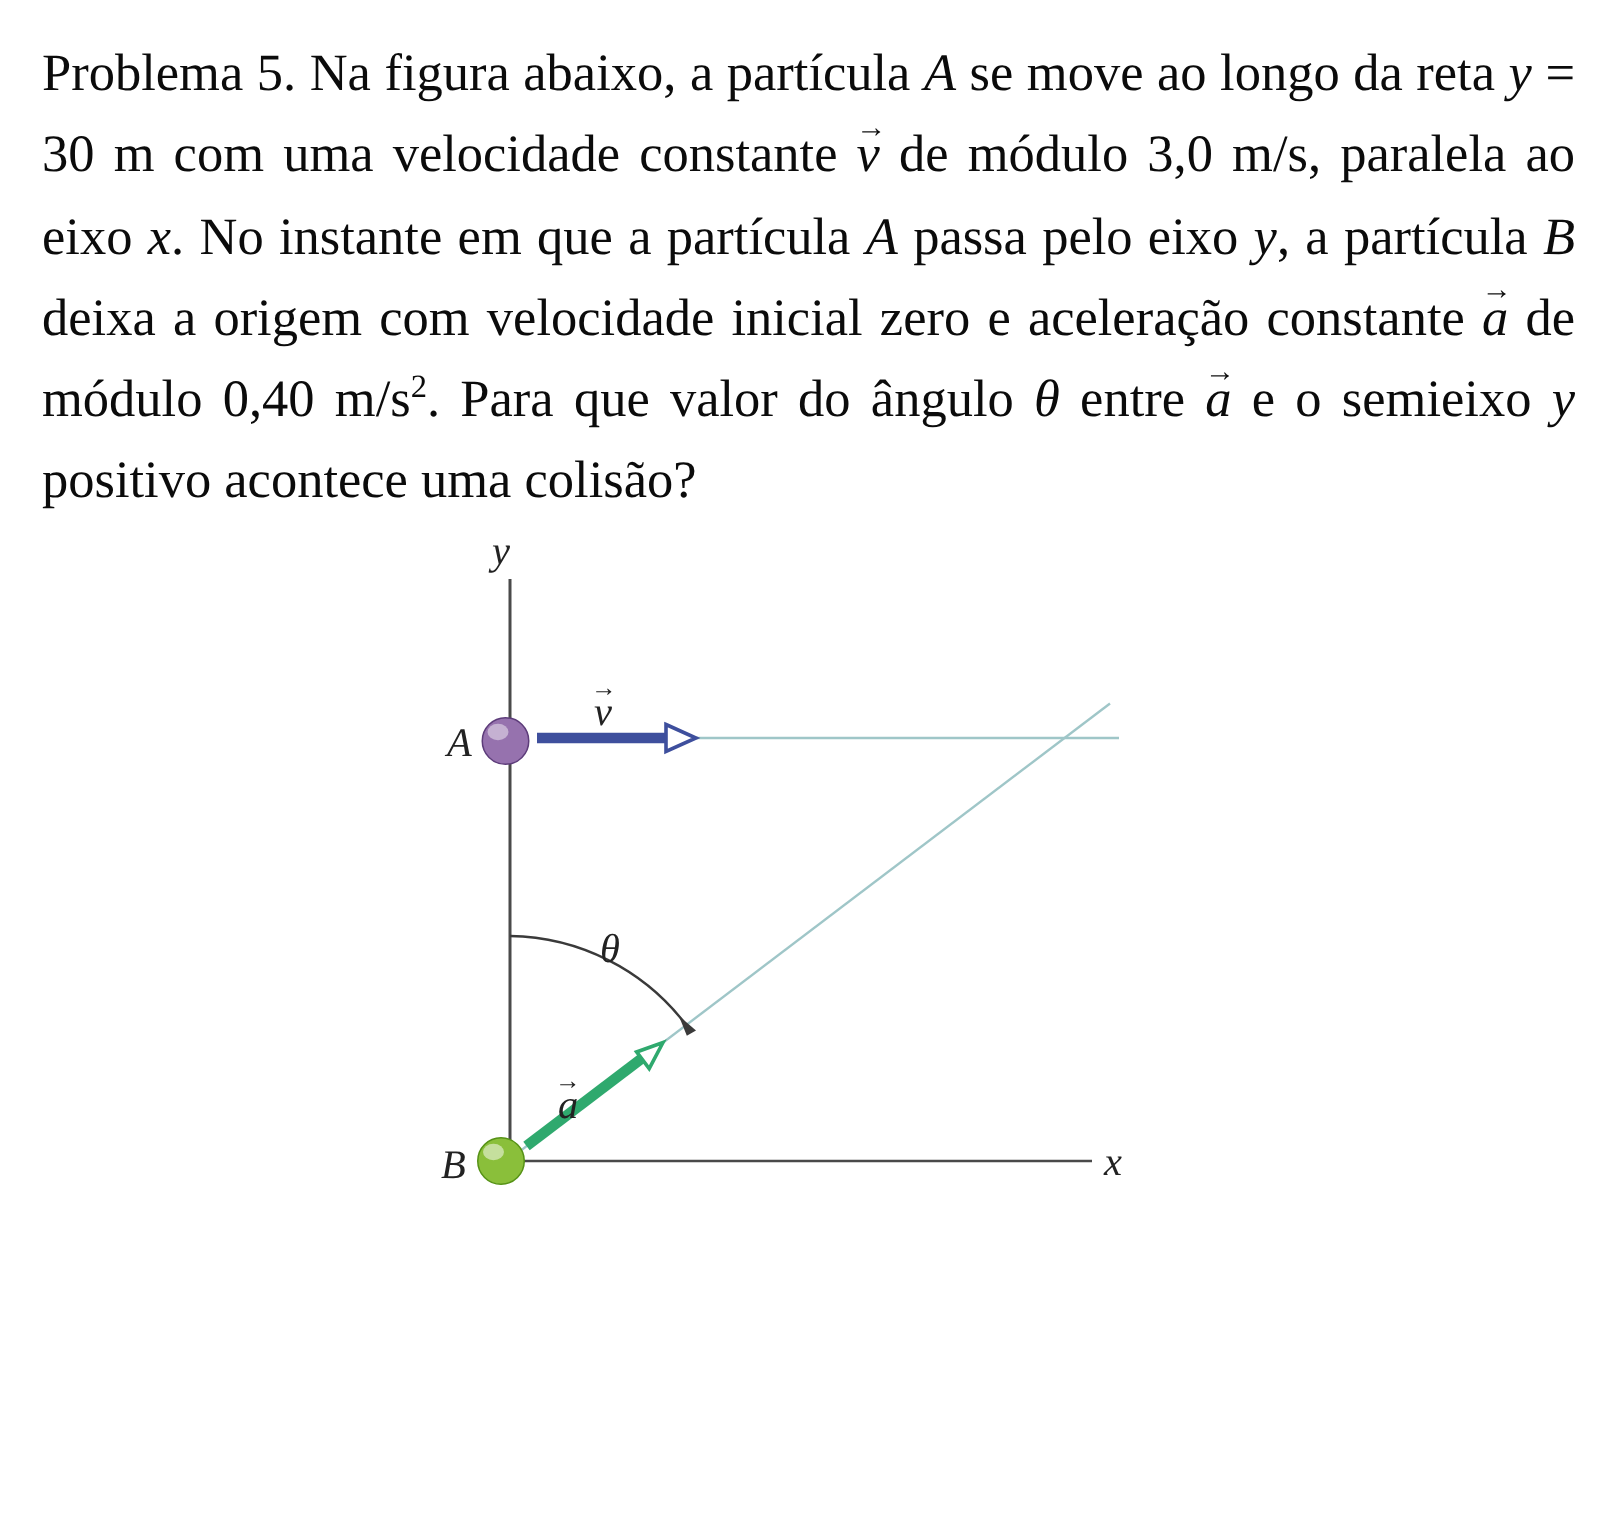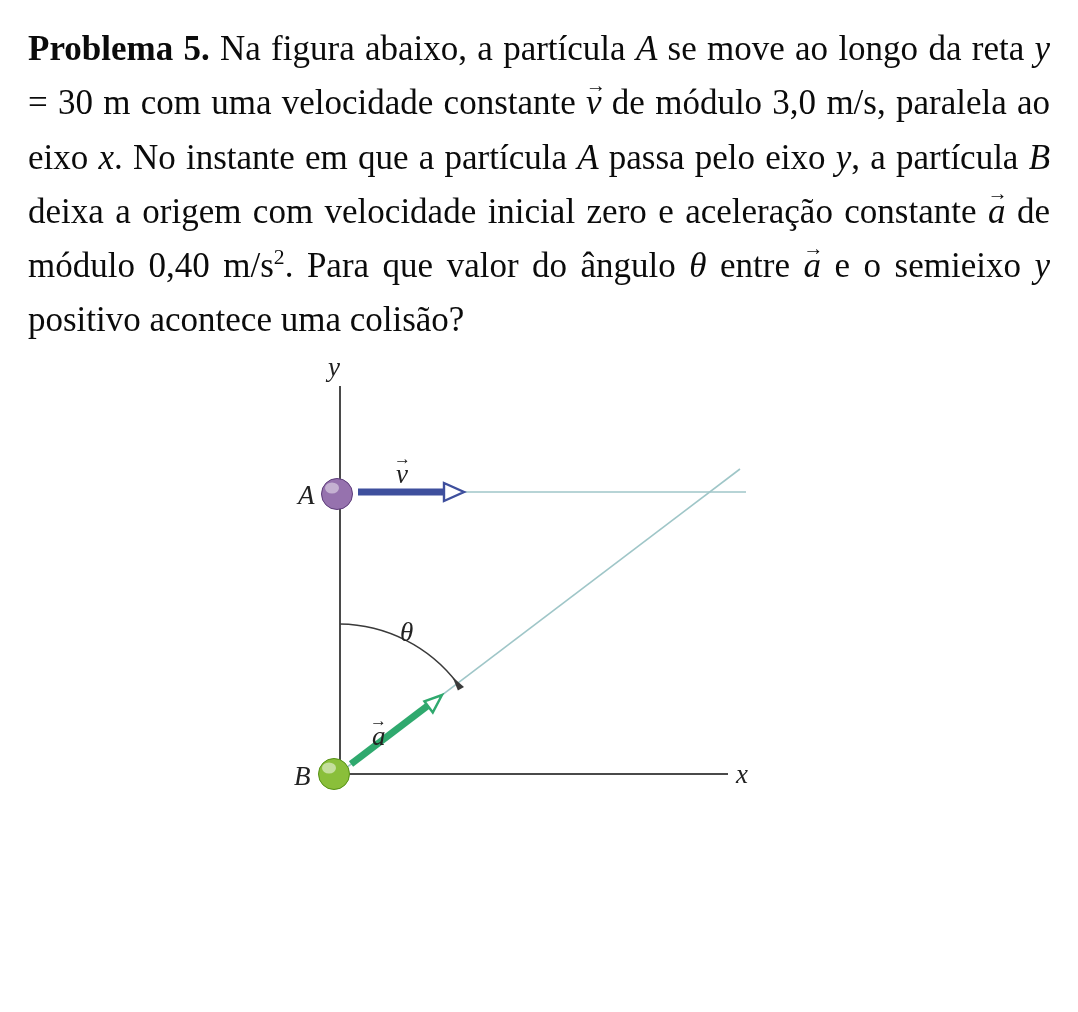--- a/index.html
+++ b/index.html
@@ -14,21 +14,21 @@
     height: 1012px;
     padding: 22px 28px 0 28px;
     overflow: hidden;
   }
   .problem-text {
     font-size: 35px;
     line-height: 1.55;
     text-align: justify;
     color: #0b0b0b;
   }
-  .problem-text .bold { font-weight: bold; }
+  .problem-text .bold { font-weight: normal; }
   .problem-text .math { font-style: italic; }
   .problem-text .vec  { position: relative; font-style: italic; }
   .problem-text .vec::before {
     content: "\2192";
     position: absolute;
     top: -0.66em;
     left: -0.02em;
     font-size: 0.58em;
     font-style: normal;
   }

